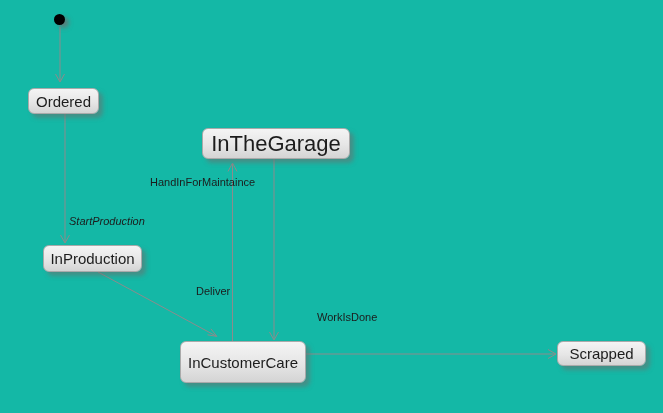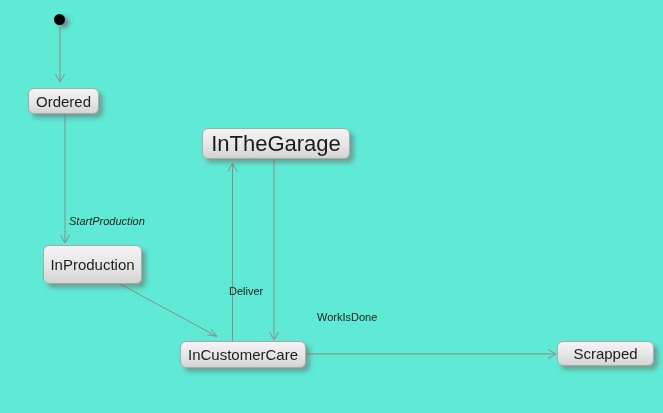--- a/index.html
+++ b/index.html
@@ -5,21 +5,21 @@
   html, body {
     margin: 0;
     padding: 0;
     background: #ffffff;
     font-family: "Liberation Sans", sans-serif;
   }
   #canvas {
     position: relative;
     width: 663px;
     height: 413px;
-    background: #5eead4;
+    background: #14b8a6;
     overflow: hidden;
   }
   #edges {
     position: absolute;
     left: 0; top: 0;
     width: 663px; height: 413px;
   }
   .state {
     position: absolute;
     box-sizing: border-box;
@@ -44,26 +44,26 @@
     box-shadow: 4px 3px 4px rgba(110,110,110,0.75);
   }
   .edge-label {
     position: absolute;
     font-size: 11px;
     color: #1c1c1c;
     white-space: nowrap;
   }
   #st-ordered        { left: 28px;  top: 88px;  width: 71px;  height: 26px; }
   #st-garage         { left: 202px; top: 128px; width: 148px; height: 31px; }
-  #st-production     { left: 43px;  top: 245px; width: 99px;  height: 39px; }
-  #st-customercare   { left: 180px; top: 341px; width: 126px; height: 27px; }
-  #st-scrapped       { left: 557px; top: 341px; width: 97px;  height: 25px; }
+  #st-production     { left: 43px;  top: 245px; width: 99px;  height: 27px; }
+  #st-customercare   { left: 180px; top: 341px; width: 126px; height: 42px; }
+  #st-scrapped       { left: 557px; top: 341px; width: 89px;  height: 25px; }
   #lbl-startproduction { left: 69px;  top: 215px; font-style: italic; }
   #lbl-handin          { left: 150px; top: 176px; }
-  #lbl-deliver         { left: 196px; top: 285px; margin-left: 33px; }
+  #lbl-deliver         { left: 196px; top: 285px; }
   #lbl-workisdone      { left: 276px; top: 311px; margin-left: 41px; }
   #lbl-giveup          { left: 414px; top: 325px; }
 </style>
 </head>
 <body>
 
 <div id="canvas">
 
   <svg id="edges" viewBox="0 0 663 413" xmlns="http://www.w3.org/2000/svg" fill="none" stroke="#8c8c8c" stroke-width="1">
     <g>
@@ -109,19 +109,20 @@
   <div id="st-customercare" class="state">
     <span>InCustomerCare</span>
   </div>
 
   <div id="st-scrapped" class="state">
     <span>Scrapped</span>
   </div>
 
   <span id="lbl-startproduction" class="edge-label">StartProduction</span>
 
+  <span id="lbl-handin" class="edge-label">HandInForMaintaince</span>
 
   <span id="lbl-deliver" class="edge-label">Deliver</span>
 
   <span id="lbl-workisdone" class="edge-label">WorkIsDone</span>
 
 
 </div>
 
 </body></html>

